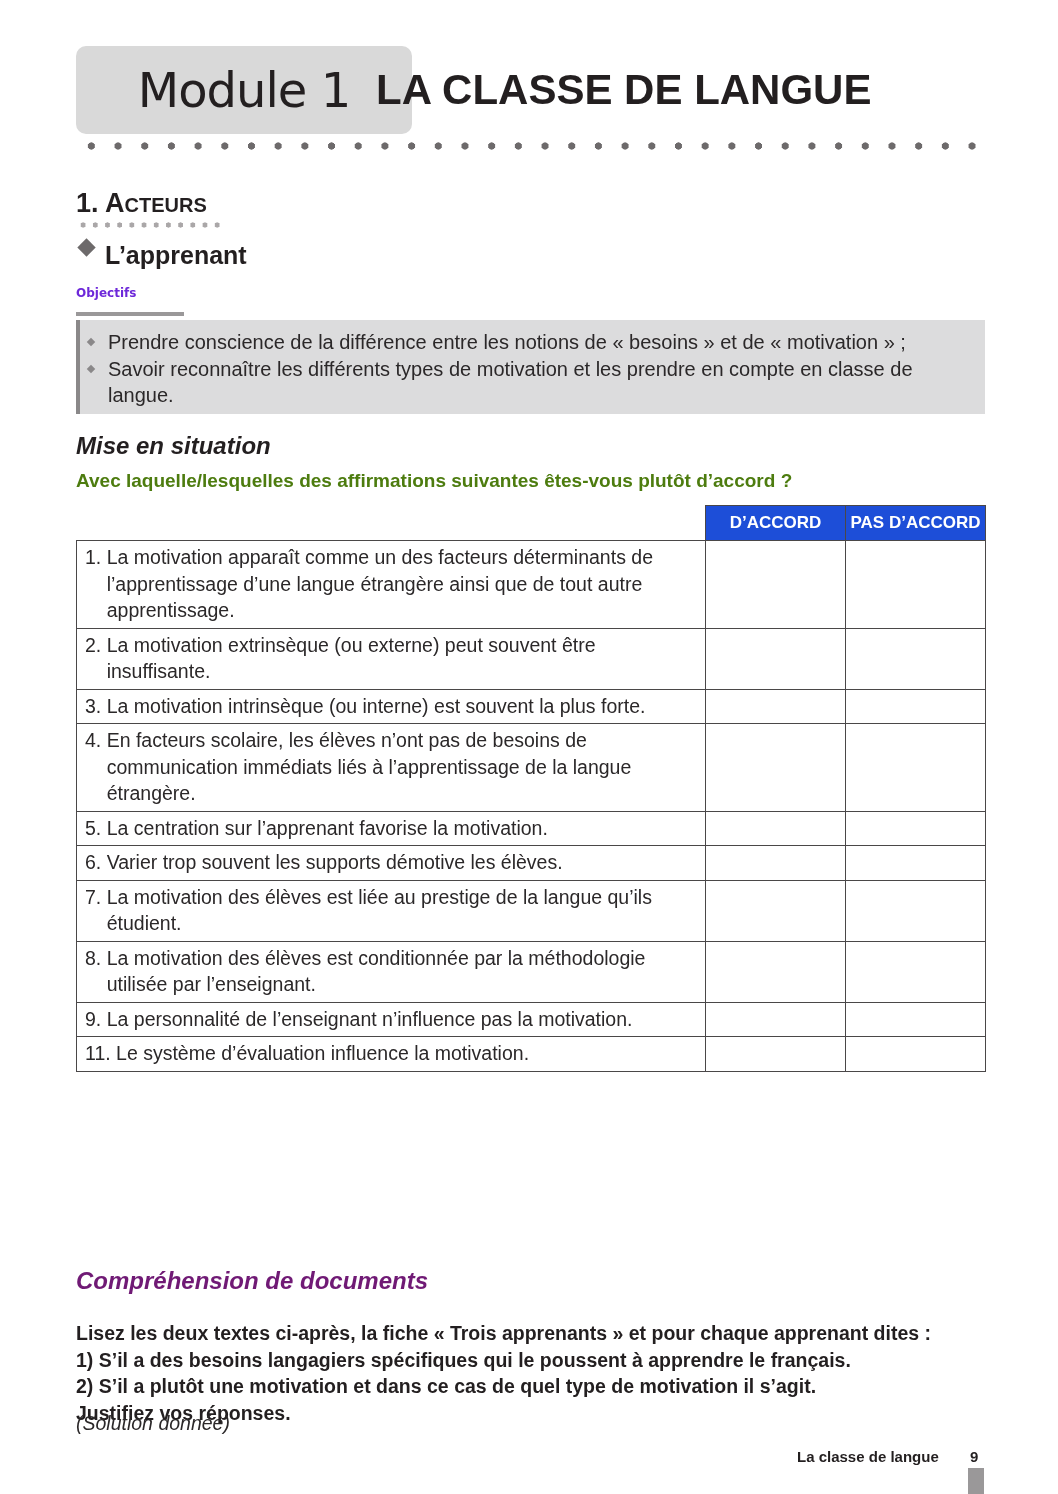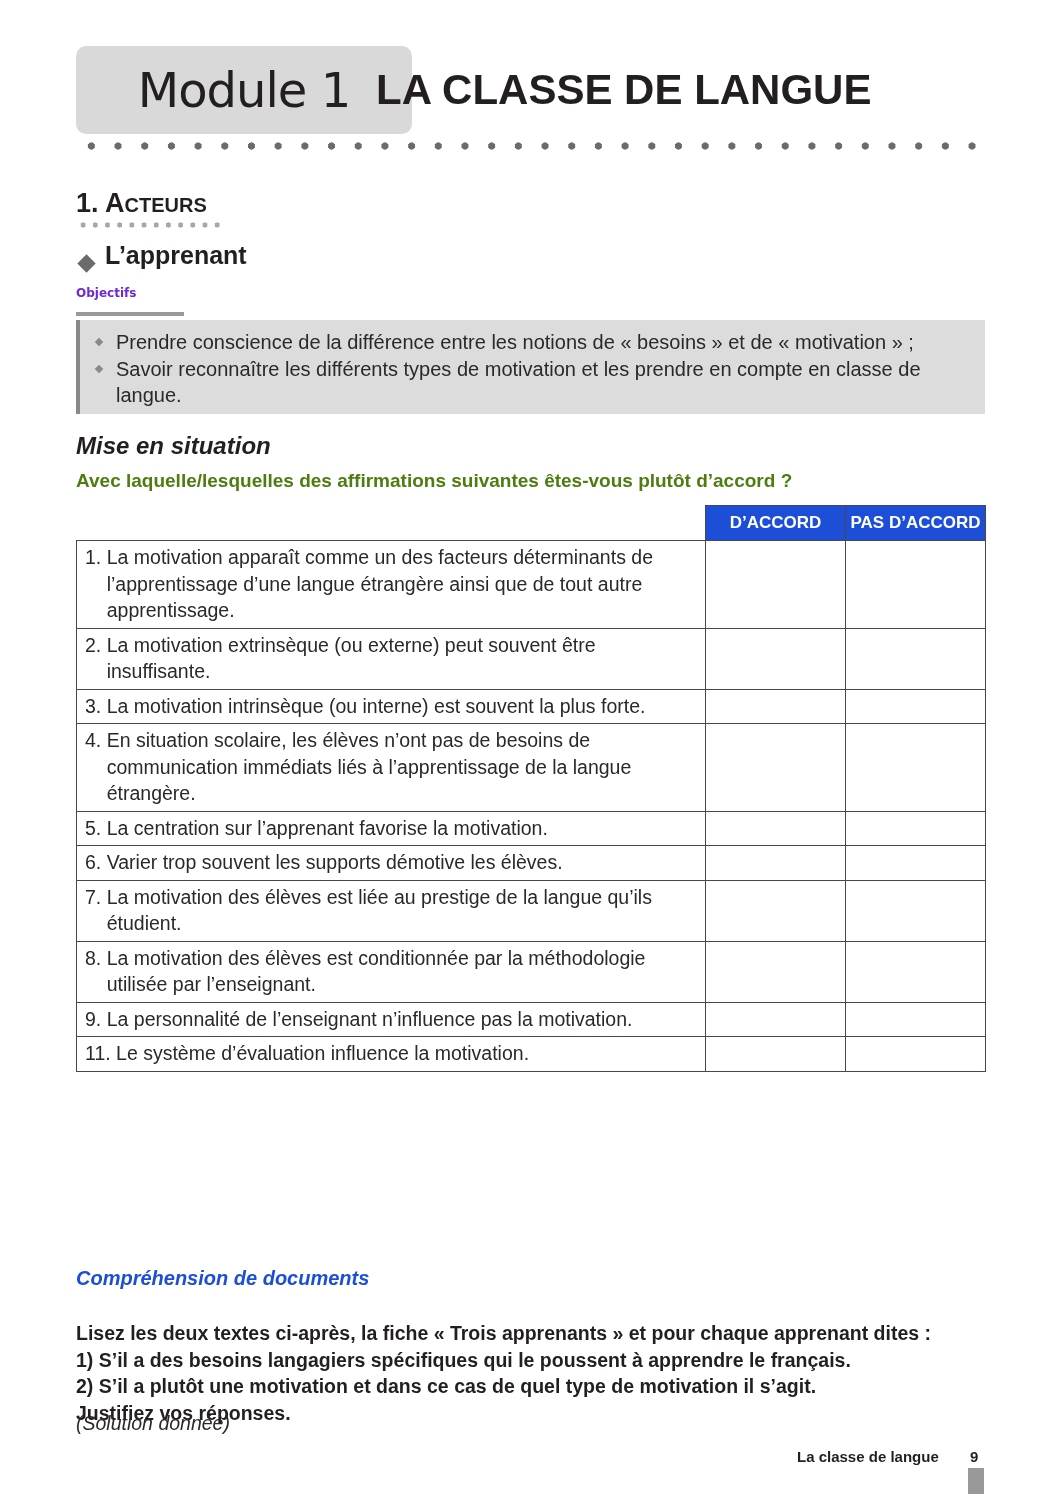--- a/index.html
+++ b/index.html
@@ -31,37 +31,37 @@
     font-weight: bold; font-size: 27px; color: #231f20;
   }
   .section-title .sc { font-size: 20px; }
   .section-dots {
     position: absolute; left: 77px; top: 221px; width: 146px; height: 8px;
     background-image: radial-gradient(circle, #aaa7a8 2.4px, transparent 2.8px);
     background-size: 12.2px 8px; background-repeat: repeat-x;
   }
   .subhead {
     position: absolute; left: 76px; top: 241px;
-    font-weight: bold; font-size: 25px; color: #231f20; display: flex; align-items: flex-end;
+    font-weight: bold; font-size: 25px; color: #231f20; display: flex; align-items: flex-start;
   }
   .diamond {
     display: inline-block; width: 13px; height: 13px; background: #6d6a6b; transform: rotate(45deg);
     margin: 0 12px 0 4px;
   }
   .objectifs-label {
     position: absolute; left: 76px; top: 286px;
     font-family: "DejaVu Sans", sans-serif; font-weight: bold; font-size: 12px; color: #6d28d9;
   }
   .objectifs-bar {
     position: absolute; left: 76px; top: 312px; width: 108px; height: 4px; background: #9a9899;
   }
   .objectifs-box {
     position: absolute; left: 76px; top: 320px; width: 909px; height: 94px;
     background: #dcdcdd; border-left: 4px solid #8a8889; box-sizing: border-box;
-    padding: 9px 12px 0 36px;
+    padding: 9px 12px 0 28px;
   }
   .obj-item {
     position: relative; font-size: 20px; line-height: 26.5px; color: #2b2829;
   }
   .obj-item .bullet {
     position: absolute; left: -20px; top: 10px; width: 6px; height: 6px; background: #8a8889;
     transform: rotate(45deg);
   }
   .mise-title {
     position: absolute; left: 76px; top: 432px;
@@ -85,21 +85,21 @@
   table.survey th.blank { background: transparent; border: none; border-bottom: 1.5px solid #4a4748; }
   table.survey td {
     border: 1.5px solid #4a4748; font-size: 19.5px; line-height: 26.5px; color: #2b2829;
     vertical-align: top; padding: 3px 8px 4px 8px;
   }
   .stmt { display: flex; }
   .stmt .num { flex: none; white-space: pre; }
   .stmt .txt { flex: 1; }
   .comp-title {
     position: absolute; left: 76px; top: 1267px;
-    font-style: italic; font-weight: bold; font-size: 20px; color: #1d4ed8;
+    font-style: italic; font-weight: bold; font-size: 24px; color: #701a75;
   }
   .instructions {
     position: absolute; left: 76px; top: 1304px; font-weight: bold; font-size: 19.5px;
     line-height: 26.5px; color: #231f20; margin-top: 16px;
   }
   .solution {
     position: absolute; left: 76px; top: 1412px; font-style: italic; font-size: 19.5px; color: #2b2829;
   }
   .footer-label {
     position: absolute; left: 797px; top: 1448px; font-weight: bold; font-size: 15px; color: #231f20;
@@ -187,21 +187,21 @@
             <span class="txt">La motivation intrinsèque (ou interne) est souvent la plus forte.</span>
           </div>
         </td>
       <td></td>
         <td></td>
     </tr>
     <tr>
       <td>
           <div class="stmt">
             <span class="num">4. </span>
-            <span class="txt">En situation scolaire, les élèves n’ont pas de besoins de communication immédiats liés à l’apprentissage de la langue étrangère.</span>
+            <span class="txt">En facteurs scolaire, les élèves n’ont pas de besoins de communication immédiats liés à l’apprentissage de la langue étrangère.</span>
           </div>
         </td>
       <td></td>
         <td></td>
     </tr>
     <tr>
       <td>
           <div class="stmt">
             <span class="num">5. </span>
             <span class="txt">La centration sur l’apprenant favorise la motivation.</span>

